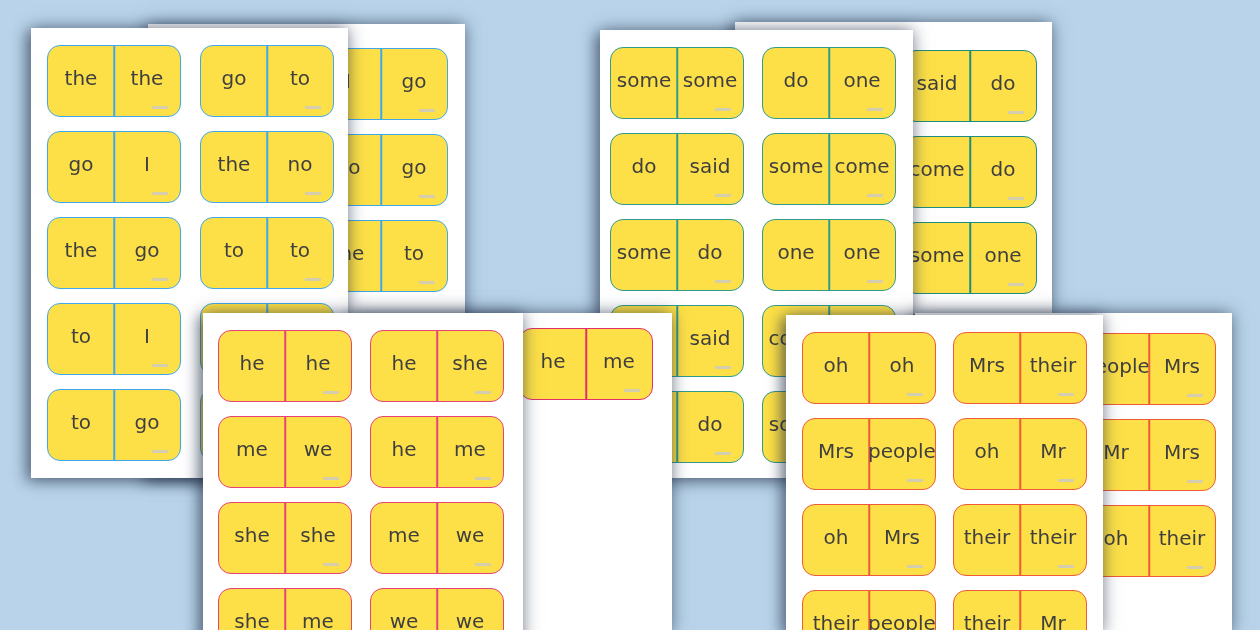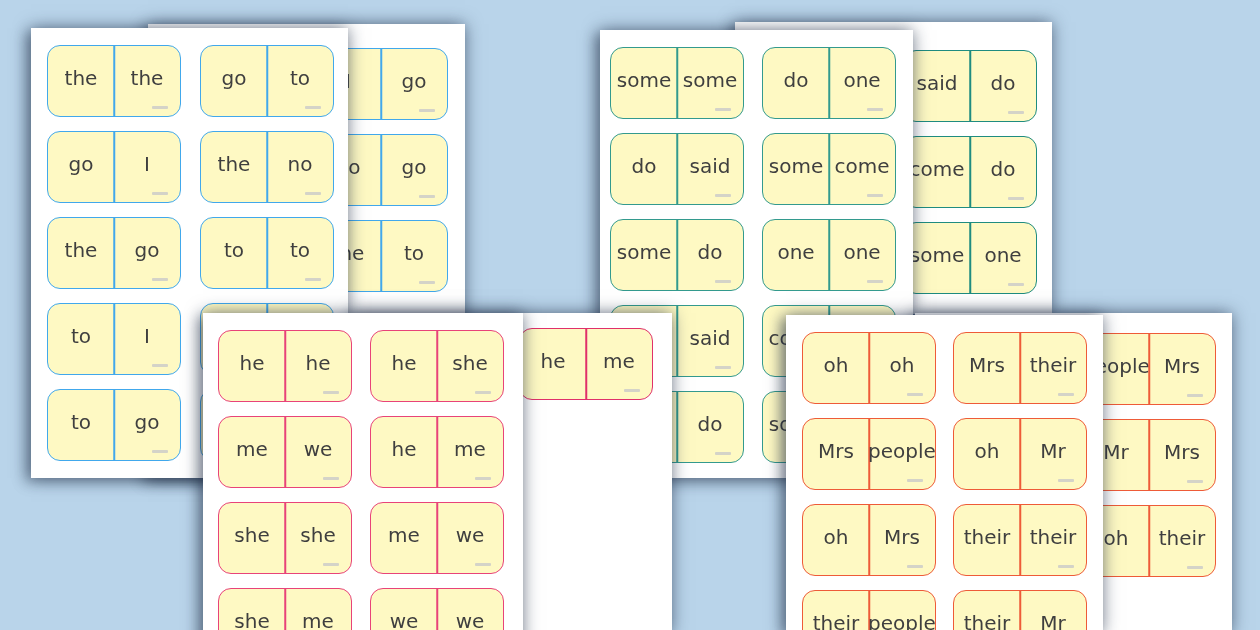--- a/index.html
+++ b/index.html
@@ -12,21 +12,21 @@
   .page{
     position:absolute;
     background:#ffffff;
     box-shadow:0 0 16px rgba(28,42,66,.55), -6px 4px 12px rgba(28,42,66,.35);
   }
   .card{
     position:absolute;
     width:134px;height:72px;
     border-radius:13px;
     border:1.5px solid;
-    background:#fef9c3;
+    background:#fde047;
     box-sizing:border-box;
   }
   .half{
     position:absolute;top:0;height:100%;width:50%;
     display:flex;align-items:center;justify-content:center;
     font-size:20px;color:#3f3f3f;white-space:nowrap;
     padding-bottom:6px;box-sizing:border-box;
   }
   .half.left{left:0;}
   .half.right{right:0;}

